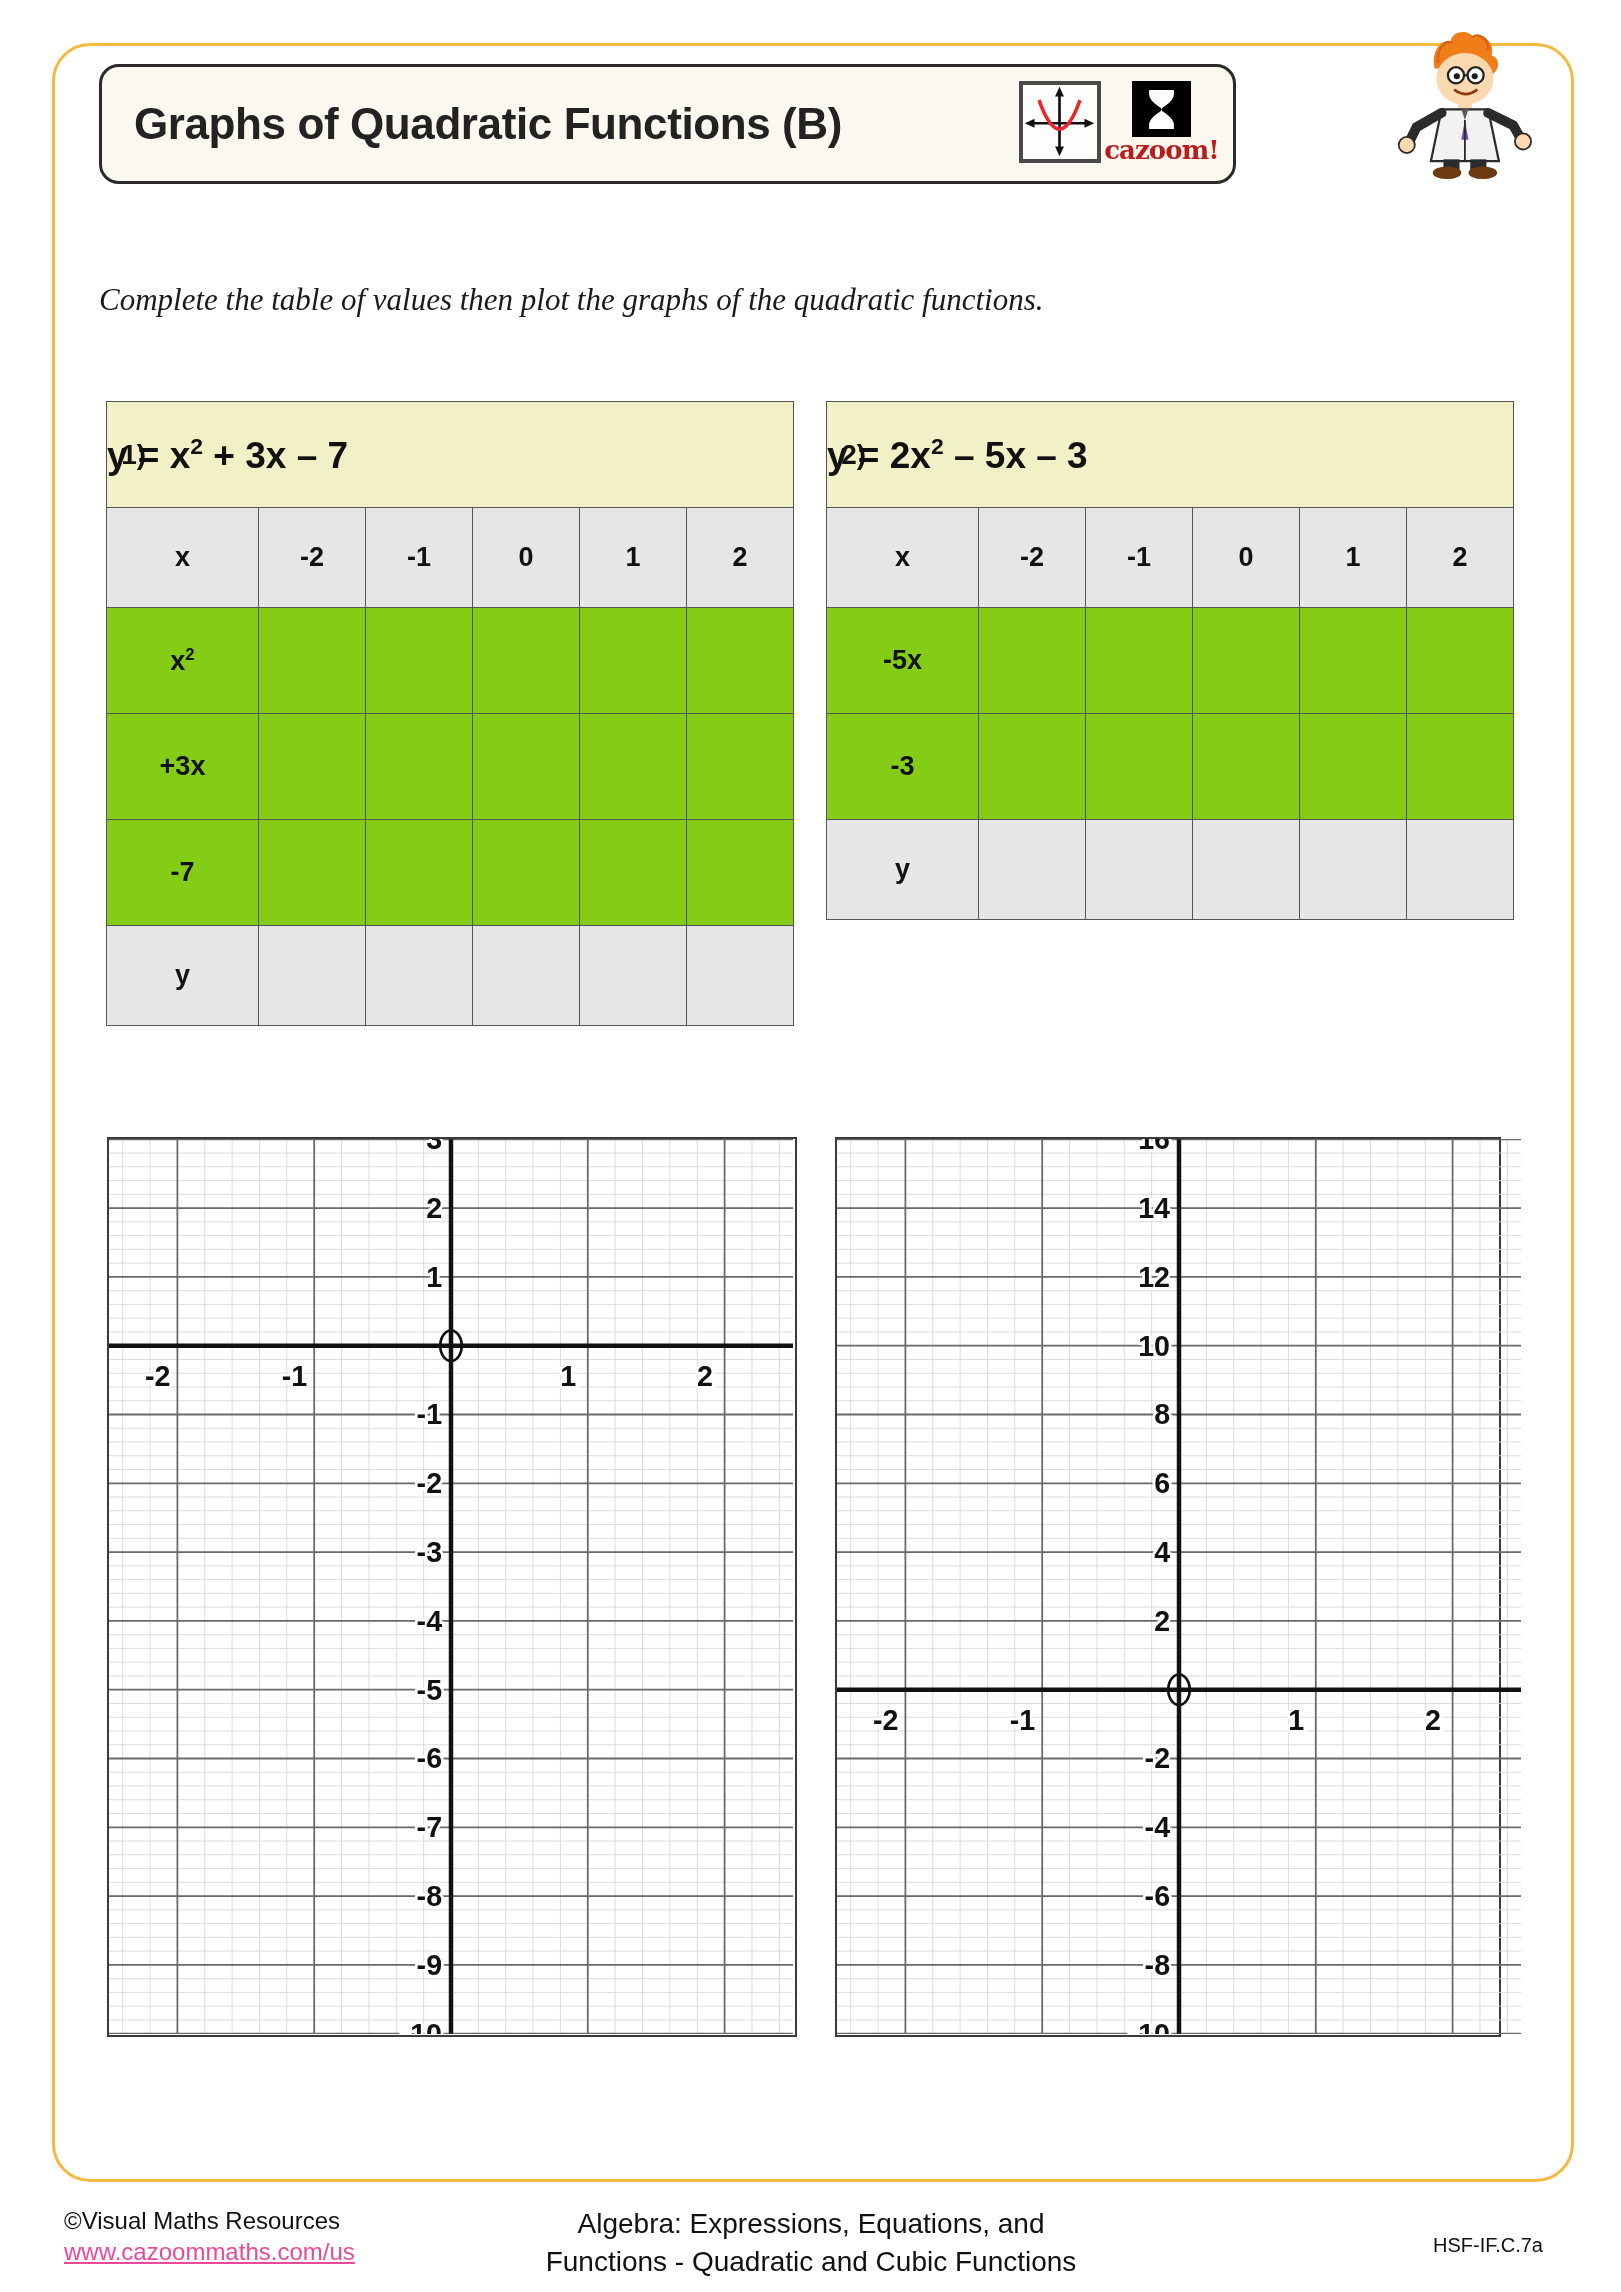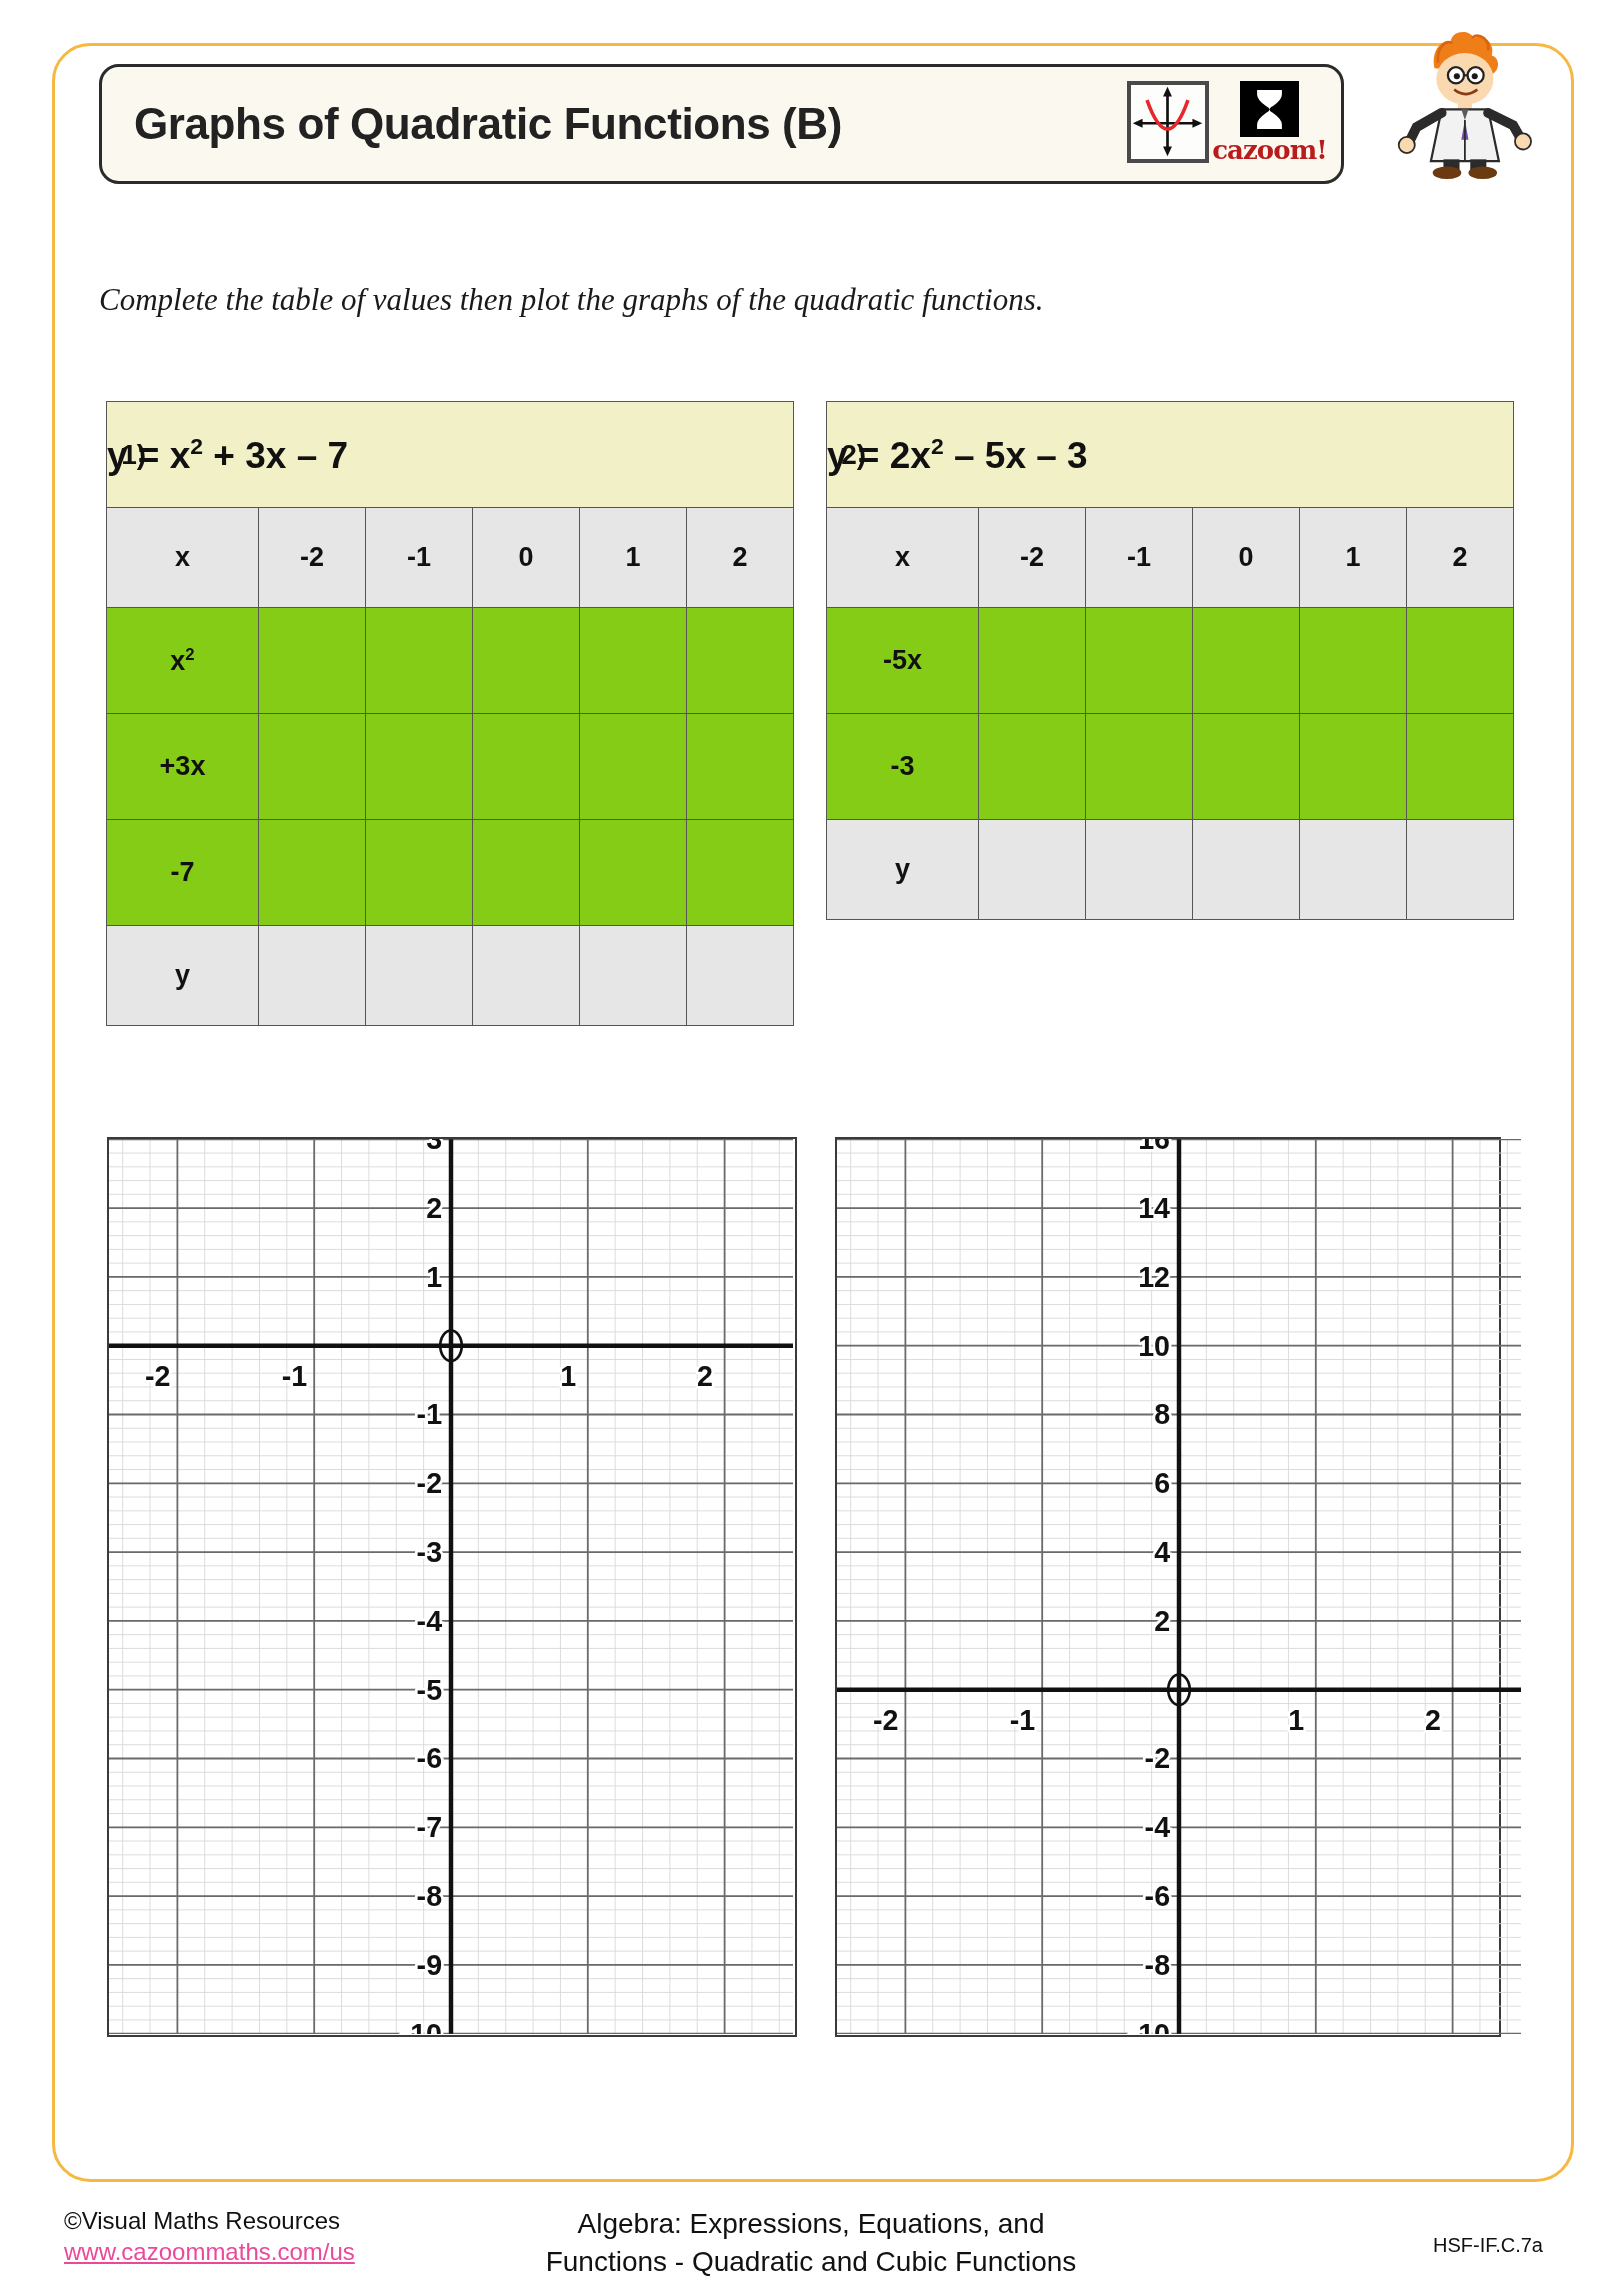--- a/index.html
+++ b/index.html
@@ -6,21 +6,21 @@
   body{width:1622px;height:2293px;position:relative;font-family:"Liberation Sans",sans-serif;overflow:hidden;}
 
   
   .page-frame{
     position:absolute;left:52px;top:43px;width:1522px;height:2139px;
     border:3.6px solid #F5B942;border-radius:38px;box-sizing:border-box;
   }
 
   
   .title-bar{
-    position:absolute;left:99px;top:64px;width:1245px;height:120px;
+    position:absolute;left:99px;top:64px;width:1137px;height:120px;
     background:#FBF9EF;border:3.6px solid #2B2B2B;border-radius:19.7px;
     box-sizing:border-box;display:flex;align-items:center;
   }
   .title-text{
     font-size:44px;font-weight:bold;color:#222;margin-left:32px;
     letter-spacing:-0.4px;white-space:nowrap;
   }
   .logo-wrap{position:absolute;right:25px;top:14.3px;display:flex;align-items:center;gap:14.3px;}
   .parab-icon{width:82px;height:82px;border:4.5px solid #4a4a4a;background:#fdfdfb;box-sizing:border-box;}
   .cazoom-logo{display:flex;flex-direction:column;align-items:center;width:93px;}

